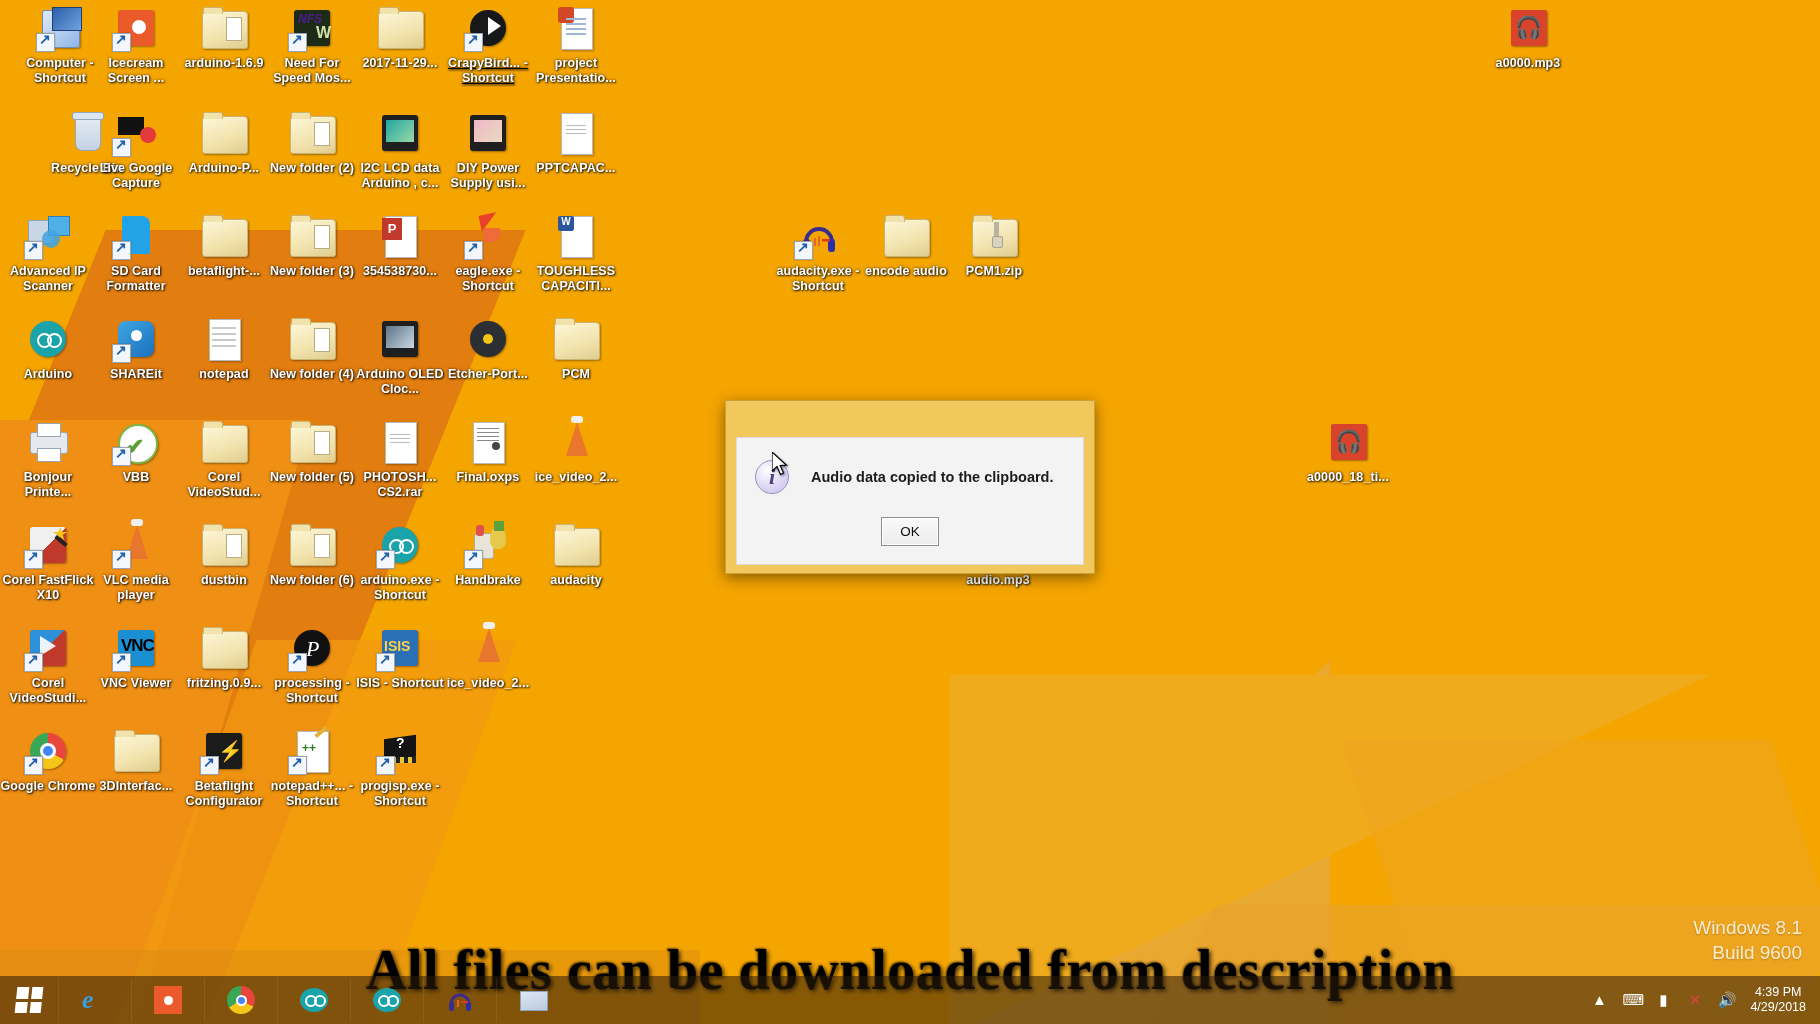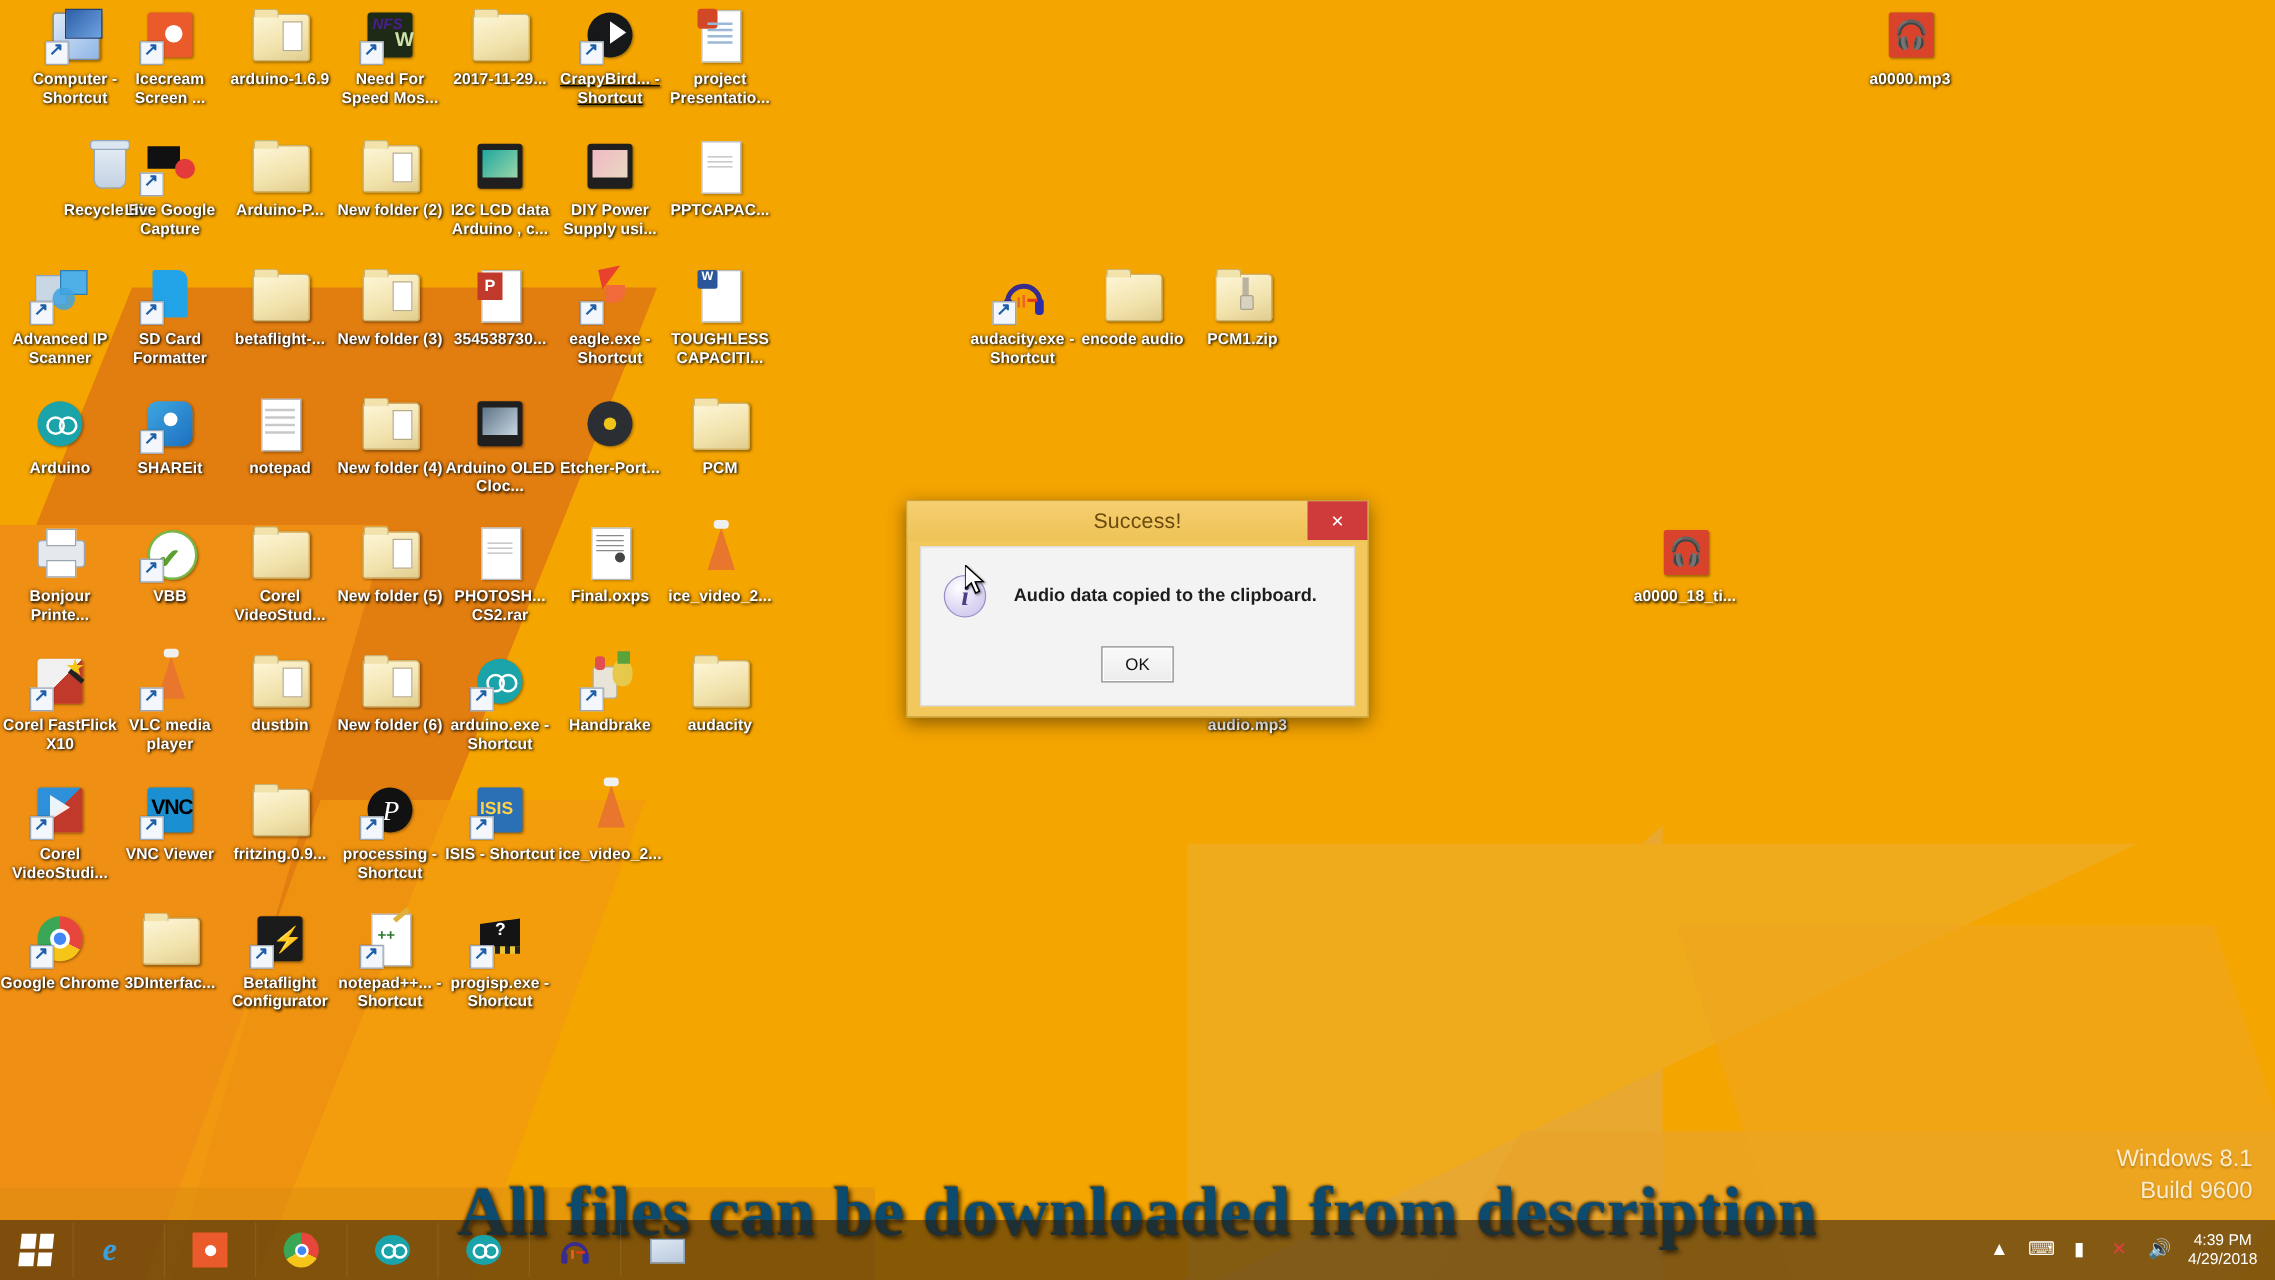--- a/index.html
+++ b/index.html
@@ -200,21 +200,21 @@
     width:18px;height:26px; pointer-events:none;
     filter: drop-shadow(1px 1px 1px rgba(0,0,0,.5));
   }
 
   
   #subtitle{
     position:absolute; left:0; right:0; top:938px;
     text-align:center;
     font-family:"Liberation Serif", serif;
     font-size:56px; font-weight:bold;
-    color:#0c4a6e;
+    color:#000000;
     text-shadow: 2px 2px 4px rgba(0,0,0,.75), -1px -1px 2px rgba(0,0,0,.5);
     letter-spacing:.5px;
     z-index:60;
     pointer-events:none;
   }
 
   
   #watermark{
     position:absolute; right:18px; top:915px;
     text-align:right;
@@ -698,24 +698,20 @@
           <div style="position:absolute;left:8px;top:10px;width:32px;height:22px;background:#141414;transform:skewY(-8deg);"></div>
           <div style="position:absolute;left:20px;top:8px;color:#fff;font-size:14px;font-weight:bold;">?</div>
           <div style="position:absolute;left:8px;top:30px;width:32px;height:6px;background:repeating-linear-gradient(90deg,#e8c53a 0 4px,#222 4px 8px);"></div>
           <div class="shortcut-arrow"></div>
         </div>
         <div class="lbl">progisp.exe - Shortcut</div>
       </div>
     </div>
 
   <div id="dialog">
-    <div id="dlg-title-bar">
-      <span id="dlg-title">Success!</span>
-      <div id="dlg-close">×</div>
-    </div>
     <div id="dlg-body">
       <div id="dlg-msg-row">
         <div id="dlg-info-icon">i</div>
         <div id="dlg-msg">Audio data copied to the clipboard.</div>
       </div>
       <div id="dlg-ok">OK</div>
     </div>
   </div>
 
   <svg id="cursor" viewBox="0 0 18 26">

